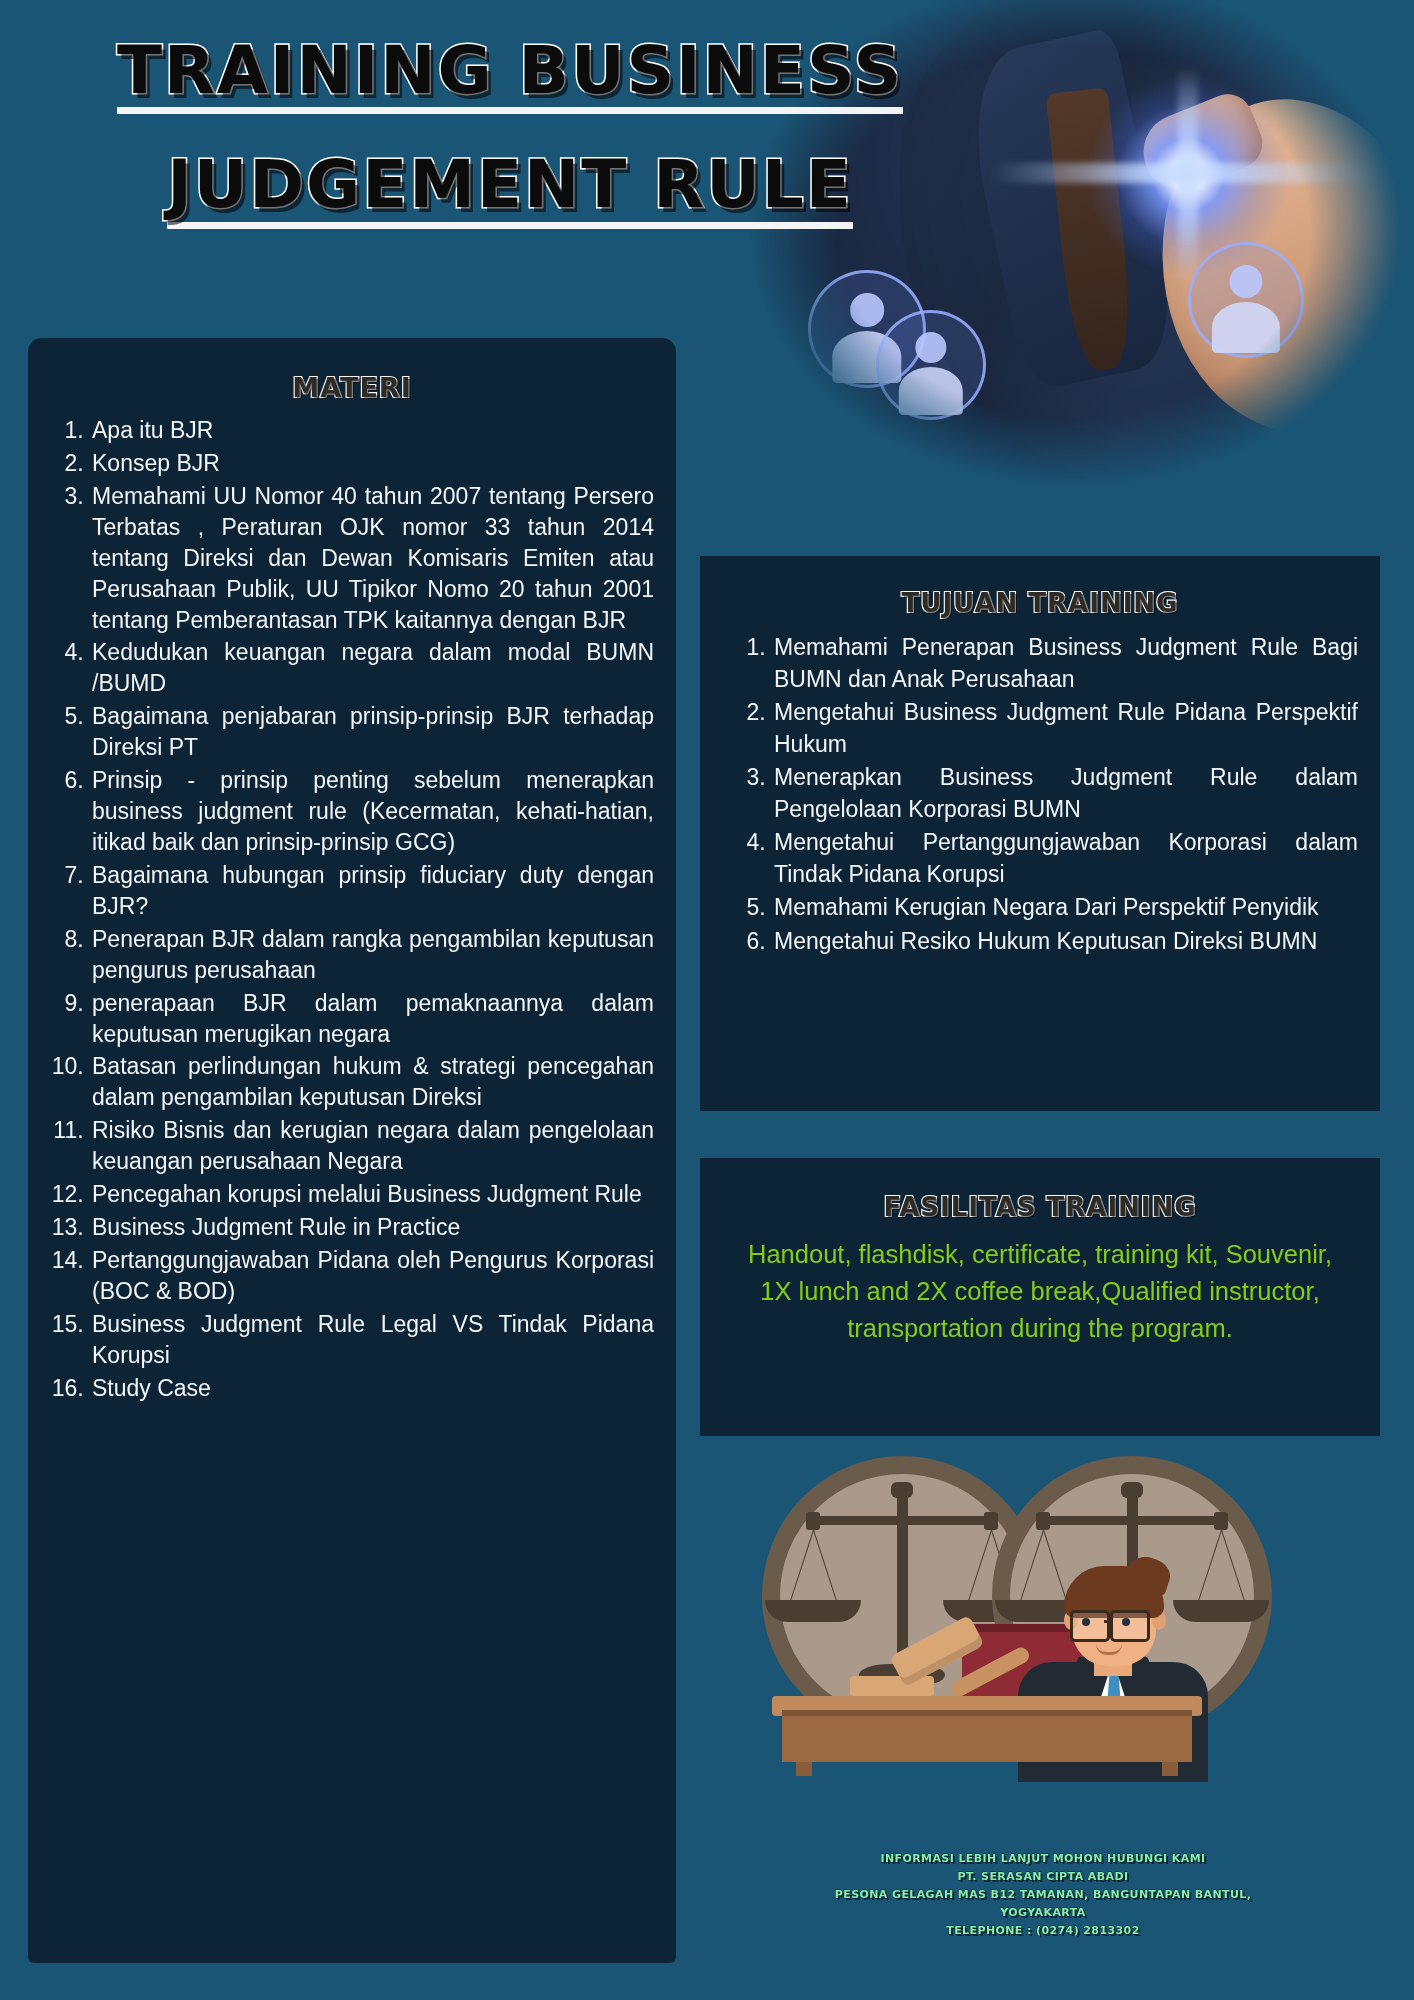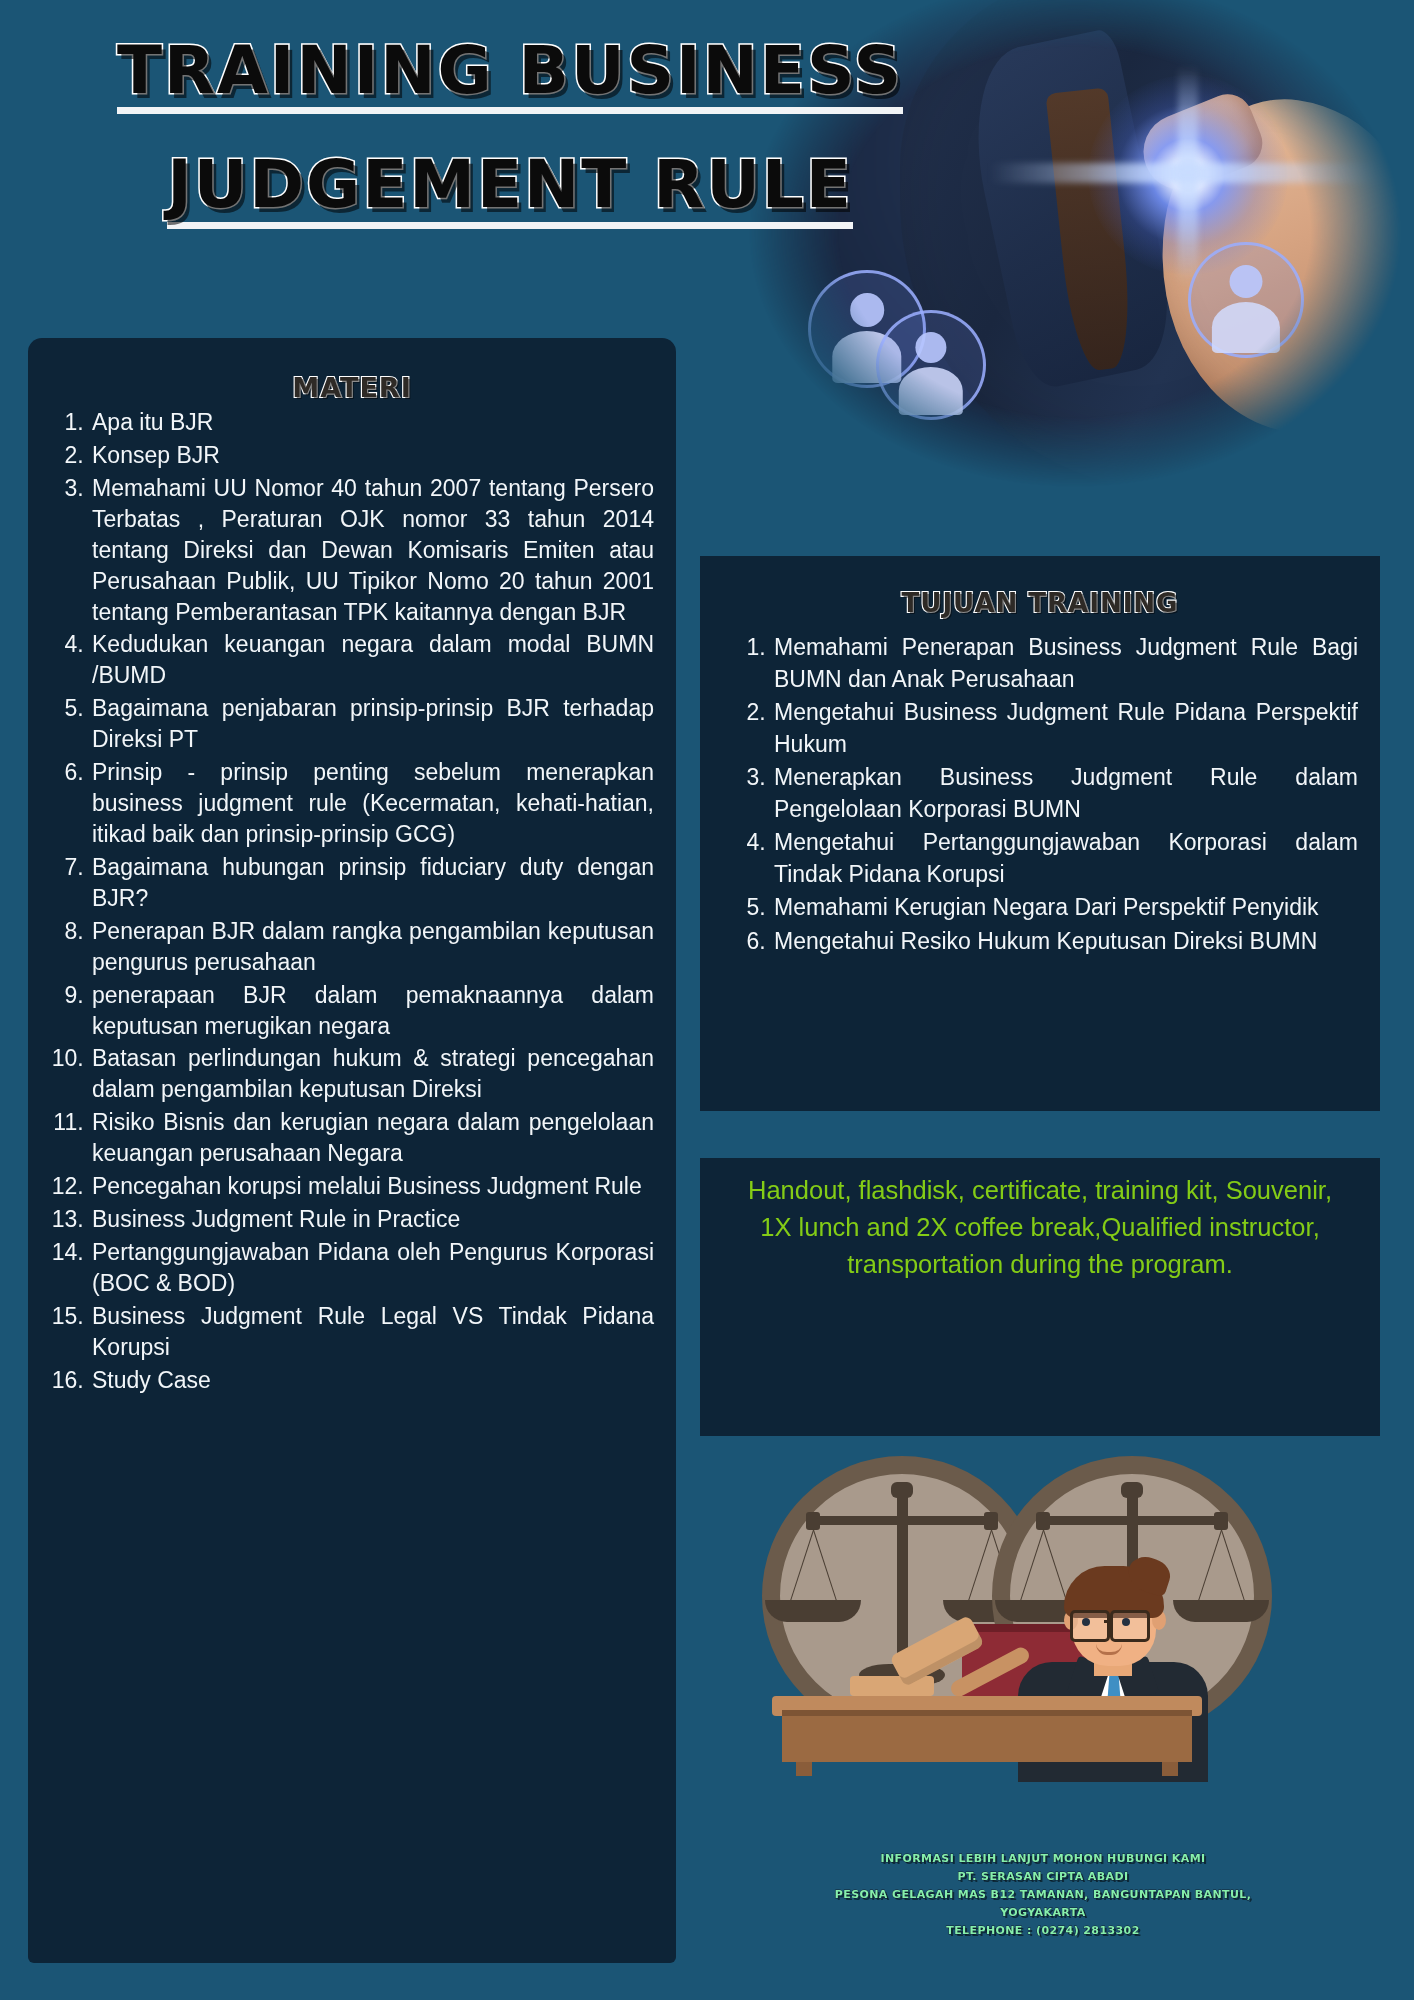--- a/index.html
+++ b/index.html
@@ -166,21 +166,21 @@
     padding:0 22px 0 66px;
     color:#f2f6f9;
   }
   ol.numlist > li{
     font-size:23.5px;
     line-height:1.36;
     margin-bottom:2px;
     text-align:justify;
     padding-left:2px;
   }
-  #materi-panel ol.numlist{padding-left:62px;padding-right:22px;margin-top:4px;}
+  #materi-panel ol.numlist{padding-left:62px;padding-right:22px;margin-top:12px;}
   #materi-panel ol.numlist > li{font-size:23px;line-height:1.345;}
   #tujuan-panel ol.numlist{padding-left:72px;padding-right:22px;margin-top:14px;}
   #tujuan-panel ol.numlist > li{font-size:23px;line-height:1.37;}
 
   .fasilitas-text{
     color:#84cc16;
     font-size:25.5px;
     line-height:1.45;
     text-align:center;
     padding:14px 40px 0 40px;
@@ -370,20 +370,21 @@
         <li>Memahami Penerapan Business Judgment Rule Bagi BUMN dan Anak Perusahaan</li>
         <li>Mengetahui Business Judgment Rule Pidana Perspektif Hukum</li>
         <li>Menerapkan Business Judgment Rule dalam Pengelolaan Korporasi BUMN</li>
         <li>Mengetahui Pertanggungjawaban Korporasi dalam Tindak Pidana Korupsi</li>
         <li>Memahami Kerugian Negara Dari Perspektif Penyidik</li>
         <li>Mengetahui Resiko Hukum Keputusan Direksi BUMN</li>
       </ol>
   </div>
 
   <div class="panel" id="fasilitas-panel">
+    <div class="panel-title">FASILITAS TRAINING</div>
     <p class="fasilitas-text">Handout, flashdisk, certificate, training kit, Souvenir, 1X lunch and 2X coffee break,Qualified instructor, transportation during the program.</p>
   </div>
 
   <div class="illus">
 
     <div class="scale-circle sc-left">
       <div style="position:absolute;left:50%;top:18px;width:11px;height:182px;margin-left:-5px;background:#4a3e33;border-radius:3px;"></div>
       <div style="position:absolute;left:50%;top:8px;width:22px;height:16px;margin-left:-11px;background:#4a3e33;border-radius:6px;"></div>
       <div class="beam" style="left:26px;top:42px;width:192px;"></div>
       <div style="position:absolute;left:26px;top:38px;width:14px;height:18px;background:#4a3e33;border-radius:3px;"></div>

